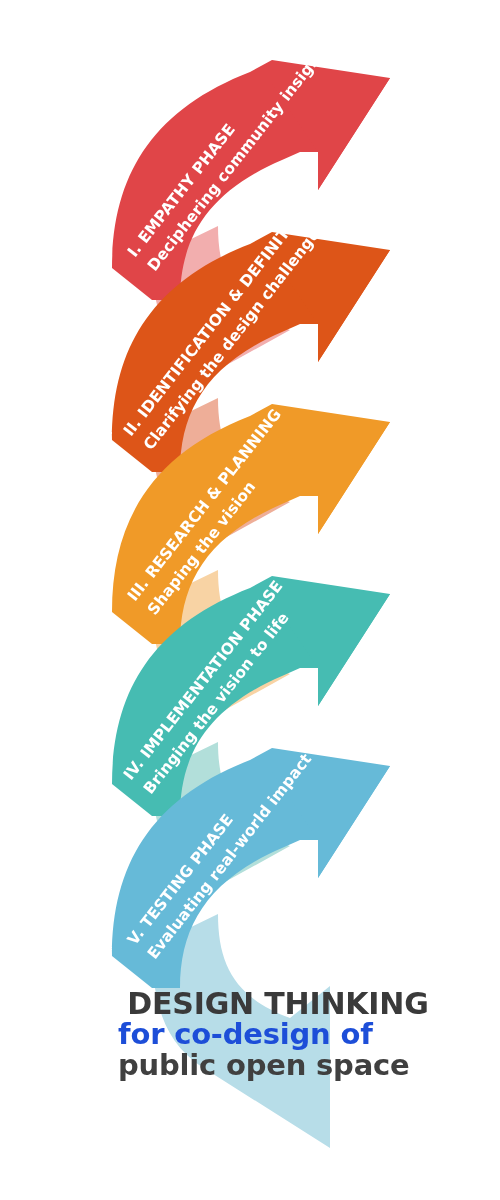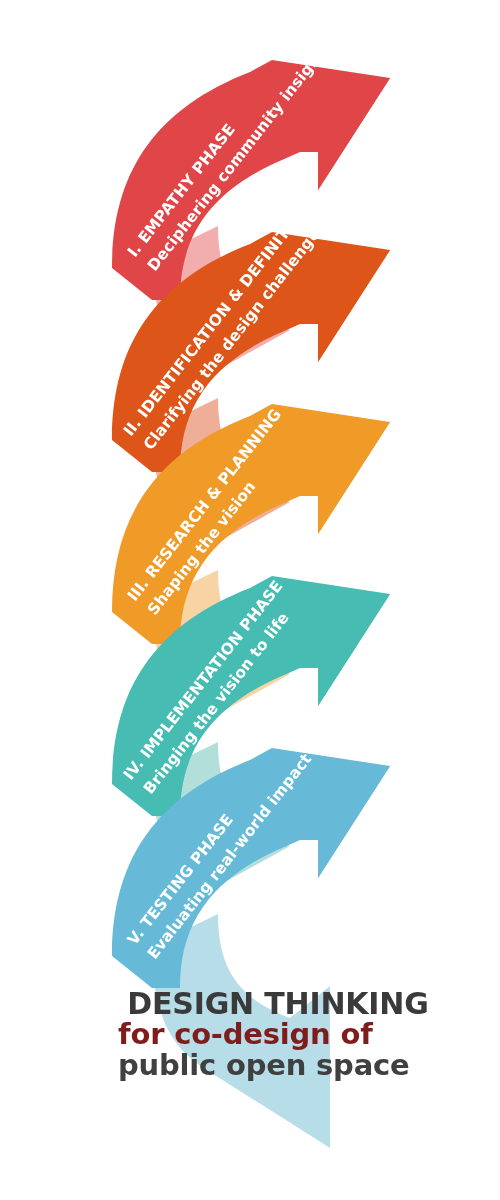--- a/index.html
+++ b/index.html
@@ -186,17 +186,17 @@
                Z" fill="#66BAD8"></path>
       <path d="M 272,772 L 272,748 L 390,766 L 318,878 L 318,840 Z" fill="#66BAD8"></path>
       <text class="phase-name" transform="translate(135,946) rotate(-52)" x="0" y="0" fill="#FFFFFF">V. TESTING PHASE</text>
       <text class="phase-sub" transform="translate(155,960) rotate(-52)" x="0" y="0" fill="#FFFFFF">Evaluating real-world impact</text>
     </g>
 
   </svg>
 
   <div id="title-block">
     <div class="title-line title-line-1" style="color: rgb(58, 58, 58);">DESIGN THINKING</div>
-    <div class="title-line title-line-2" style="color: #7f1d1d;">for co-design of</div>
+    <div class="title-line title-line-2" style="color: #1d4ed8;">for co-design of</div>
     <div class="title-line title-line-3" style="color: #404040;">public open space</div>
   </div>
 
 </div>
 
 </body></html>

